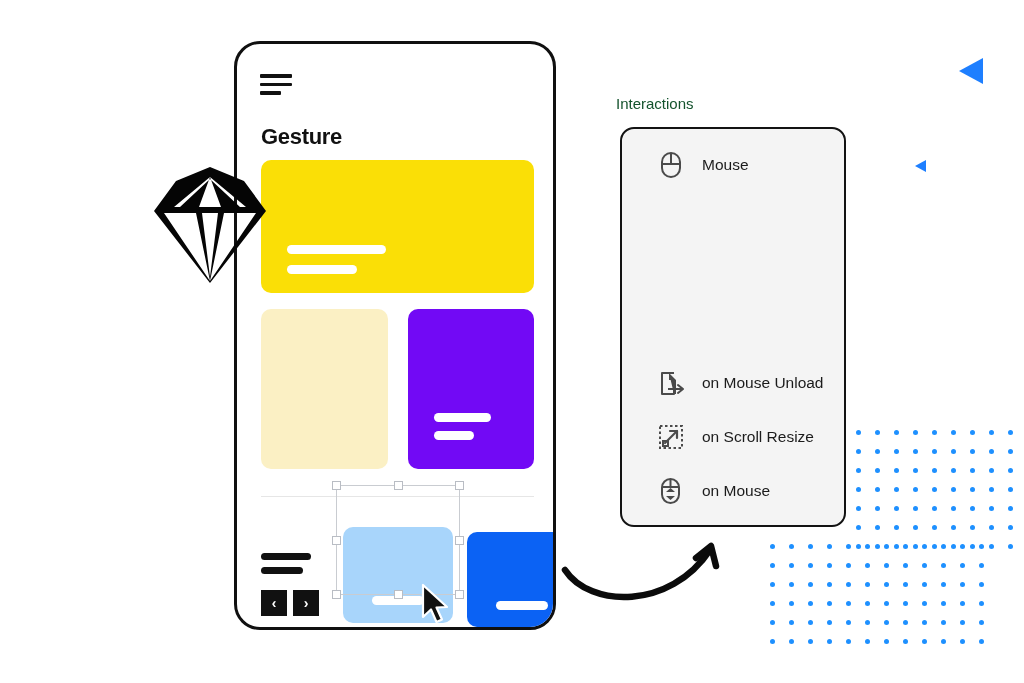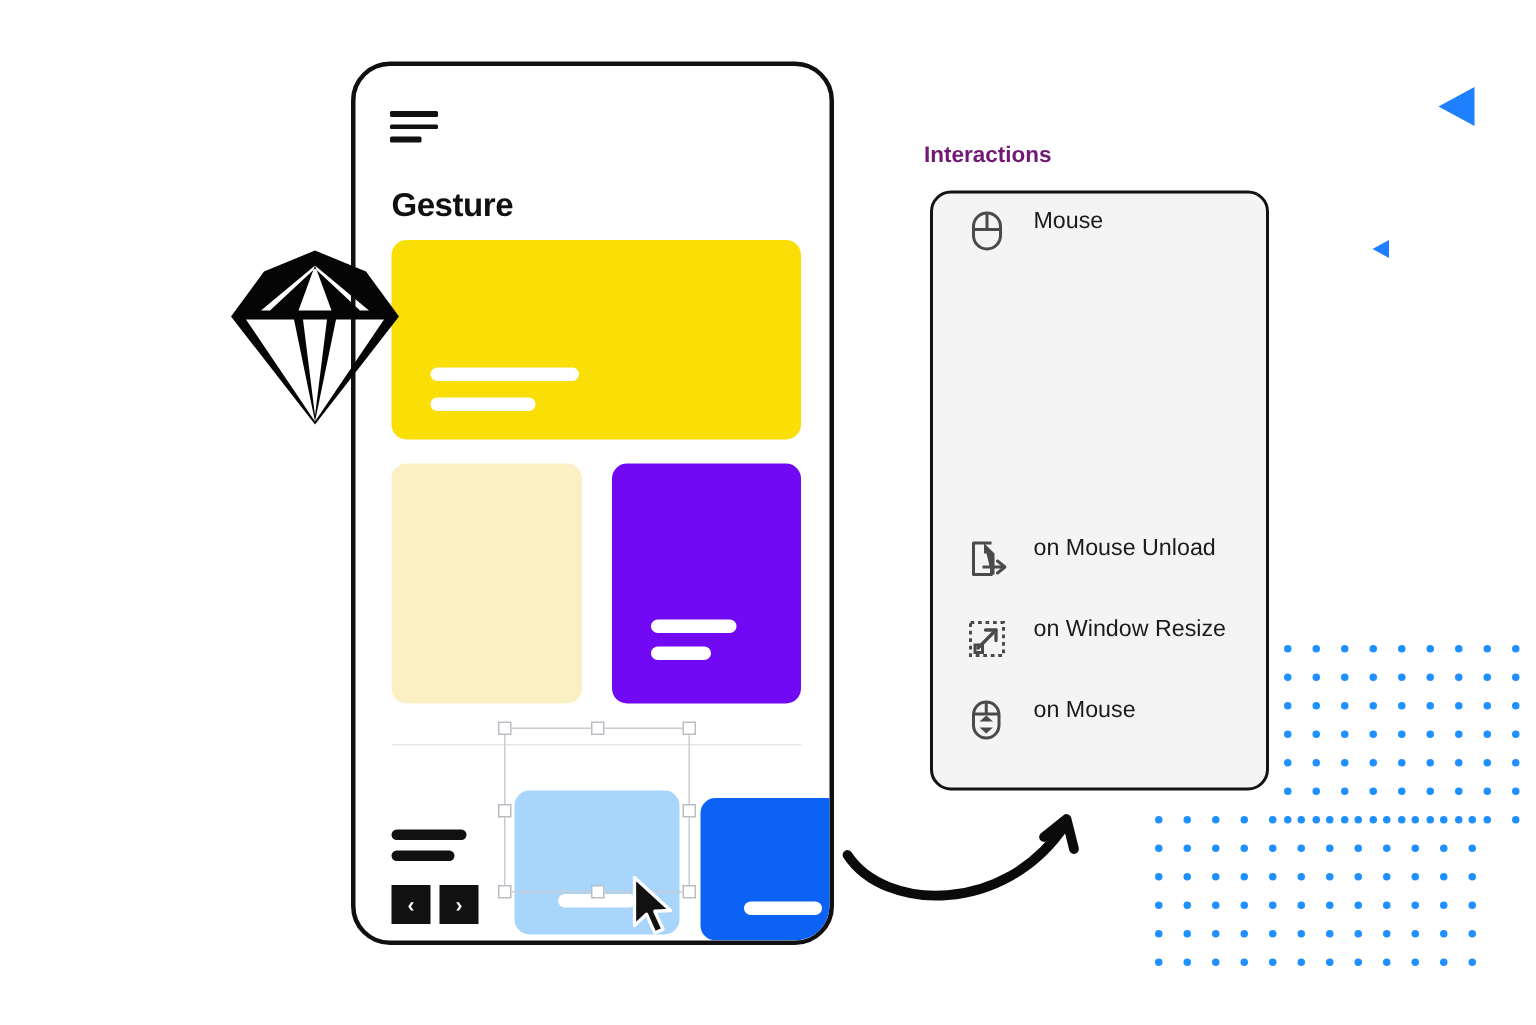--- a/index.html
+++ b/index.html
@@ -77,30 +77,30 @@
 
   
   .cursor{position:absolute;left:184px;top:539px;}
 
   
   .diamond{position:absolute;left:152px;top:163px;}
 
   
   .ix-title{
     position:absolute;left:616px;top:95px;
-    font-size:15px;font-weight:bold;color:#701a75;
+    font-size:15px;font-weight:normal;color:#14532d;
   }
   .panel{
     position:absolute;left:620px;top:127px;width:226px;height:400px;
     background:#F4F4F4;border:2.5px solid #131313;border-radius:14px;
     box-sizing:border-box;
   }
   .ix-row{
-    position:absolute;left:3px;width:226px;height:52px;
-    display:flex;cursor:pointer;
+    position:absolute;left:16px;width:226px;height:52px;
+    display:flex;align-items:center;cursor:pointer;
   }
   .ix-icon{width:30px;height:30px;margin-left:18px;display:flex;align-items:center;justify-content:center;}
   .ix-label{margin-left:16px;font-size:15.5px;color:#1b1b1b;}
 
   .ix-highlight{
     position:absolute;left:608px;top:246px;width:249px;height:52px;
     background:#fbfbfb;border:2.5px solid #131313;border-radius:12px;
     box-sizing:border-box;display:flex;align-items:center;
     box-shadow:0 1px 3px rgba(0,0,0,.08);
     cursor:pointer;
@@ -360,21 +360,21 @@
 
     <div class="ix-row" style="top:282px;">
       <span class="ix-icon">
         <svg width="28" height="28" viewBox="0 0 28 28">
           <rect x="3" y="3" width="22" height="22" fill="none" stroke="#4a4a4a" stroke-width="2" stroke-dasharray="2.5 2.5"></rect>
           <line x1="8" y1="20" x2="20" y2="8" stroke="#4a4a4a" stroke-width="2.2" stroke-linecap="round"></line>
           <path d="M13 8 L20 8 L20 15" fill="none" stroke="#4a4a4a" stroke-width="2.2" stroke-linecap="round" stroke-linejoin="round"></path>
           <rect x="6" y="18" width="5" height="5" fill="none" stroke="#4a4a4a" stroke-width="2"></rect>
         </svg>
       </span>
-      <span class="ix-label">on Window Resize</span>
+      <span class="ix-label">on Scroll Resize</span>
     </div>
 
     <div class="ix-row" style="top:336px;">
       <span class="ix-icon">
         <svg width="26" height="30" viewBox="0 0 26 30">
           <rect x="4" y="3" width="17" height="24" rx="8.5" fill="none" stroke="#4a4a4a" stroke-width="2"></rect>
           <line x1="12.5" y1="3" x2="12.5" y2="11" stroke="#4a4a4a" stroke-width="2"></line>
           <line x1="4" y1="11" x2="21" y2="11" stroke="#4a4a4a" stroke-width="2"></line>
           <path d="M8 16 L12.5 12 L17 16 Z" fill="#4a4a4a"></path>
           <path d="M8 20 L12.5 24 L17 20 Z" fill="#4a4a4a"></path>

